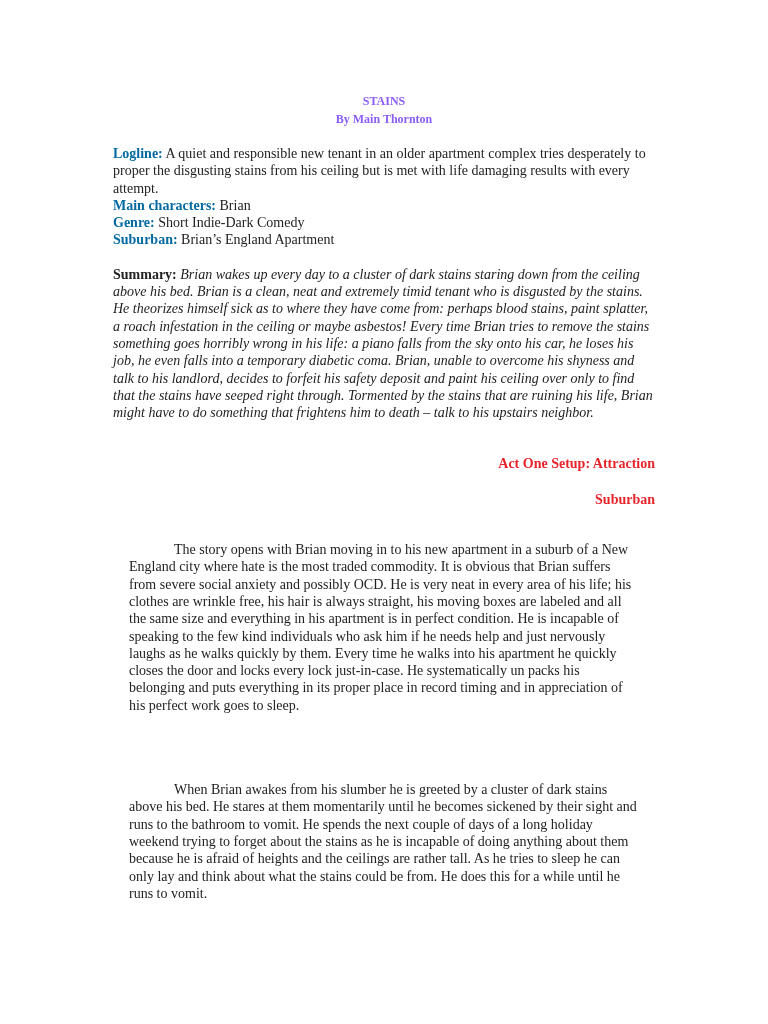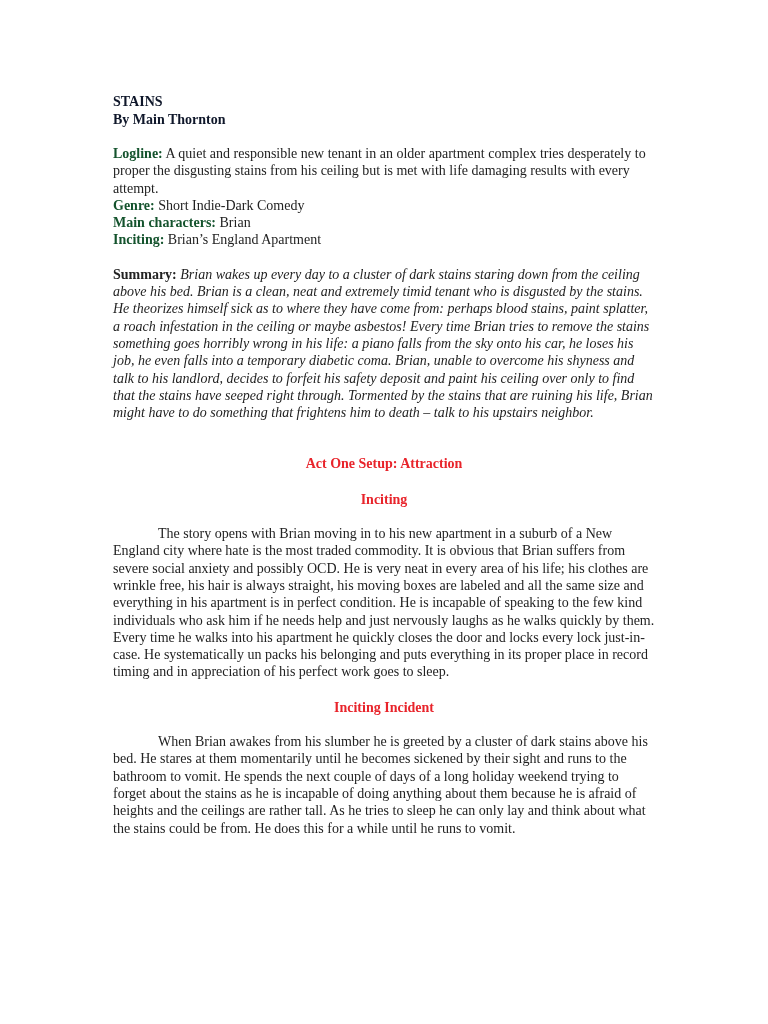--- a/index.html
+++ b/index.html
@@ -17,79 +17,78 @@
       position: absolute;
       left: 113px;
       top: 93px;
       width: 542px;
       font-family: "Liberation Serif", "DejaVu Serif", serif;
       font-size: 14px;
       line-height: 17.3px;
       color: #222222;
     }
     .title-block {
-      text-align: left;
+      text-align: center;
       font-weight: bold;
-      color: #0f172a;
-      font-size: 14px;
+      color: #8b5cf6;
+      font-size: 12px;
       line-height: 17.5px;
     }
     .gap-1 { height: 17px; }
     .gap-2 { height: 17px; }
-    .meta-line b { color: #14532d; }
+    .meta-line b { color: #0369a1; }
     .summary i { }
     .section-heading {
-      text-align: center;
+      text-align: right;
       font-weight: bold;
       color: #e8242b;
       font-size: 14px;
       line-height: 17.3px;
     }
     .para {
       text-indent: 45px;
-      margin: 0;
+      margin: 16px;
     }
     p { margin: 0; }
   </style>
 </head>
 <body>
 
 <div class="page">
 
   <div class="title-block">
     <div>STAINS</div>
     <div>By Main Thornton</div>
   </div>
 
   <div class="gap-1"></div>
 
   <div class="meta-block">
     <p class="meta-line"><b>Logline:</b><span> A quiet and responsible new tenant in an older apartment complex tries desperately to proper the disgusting stains from his ceiling but is met with life damaging results with every attempt.</span></p>
+    <p class="meta-line"><b>Main characters:</b><span> Brian</span></p>
     <p class="meta-line"><b>Genre:</b><span> Short Indie-Dark Comedy</span></p>
-    <p class="meta-line"><b>Main characters:</b><span> Brian</span></p>
-    <p class="meta-line"><b>Inciting:</b><span> Brian’s England Apartment</span></p>
+    <p class="meta-line"><b>Suburban:</b><span> Brian’s England Apartment</span></p>
   </div>
 
   <div class="gap-2"></div>
 
   <p class="summary"><b>Summary:</b><i> Brian wakes up every day to a cluster of dark stains staring down from the ceiling above his bed. Brian is a clean, neat and extremely timid tenant who is disgusted by the stains. He theorizes himself sick as to where they have come from: perhaps blood stains, paint splatter, a roach infestation in the ceiling or maybe asbestos! Every time Brian tries to remove the stains something goes horribly wrong in his life: a piano falls from the sky onto his car, he loses his job, he even falls into a temporary diabetic coma. Brian, unable to overcome his shyness and talk to his landlord, decides to forfeit his safety deposit and paint his ceiling over only to find that the stains have seeped right through. Tormented by the stains that are ruining his life, Brian might have to do something that frightens him to death – talk to his upstairs neighbor.</i></p>
 
   <div style="height:34px"></div>
 
   <div class="section-heading">Act One Setup: Attraction</div>
 
   <div style="height:18px"></div>
 
-  <div class="section-heading">Inciting</div>
+  <div class="section-heading">Suburban</div>
 
   <div style="height:17px"></div>
 
   <p class="para">The story opens with Brian moving in to his new apartment in a suburb of a New England city where hate is the most traded commodity. It is obvious that Brian suffers from severe social anxiety and possibly OCD. He is very neat in every area of his life; his clothes are wrinkle free, his hair is always straight, his moving boxes are labeled and all the same size and everything in his apartment is in perfect condition. He is incapable of speaking to the few kind individuals who ask him if he needs help and just nervously laughs as he walks quickly by them. Every time he walks into his apartment he quickly closes the door and locks every lock just-in-case. He systematically un packs his belonging and puts everything in its proper place in record timing and in appreciation of his perfect work goes to sleep.</p>
 
   <div style="height:18px"></div>
 
-  <div class="section-heading">Inciting Incident</div>
 
   <div style="height:17px"></div>
 
   <p class="para">When Brian awakes from his slumber he is greeted by a cluster of dark stains above his bed. He stares at them momentarily until he becomes sickened by their sight and runs to the bathroom to vomit. He spends the next couple of days of a long holiday weekend trying to forget about the stains as he is incapable of doing anything about them because he is afraid of heights and the ceilings are rather tall. As he tries to sleep he can only lay and think about what the stains could be from. He does this for a while until he runs to vomit.</p>
 
 </div>
 
 </body></html>

